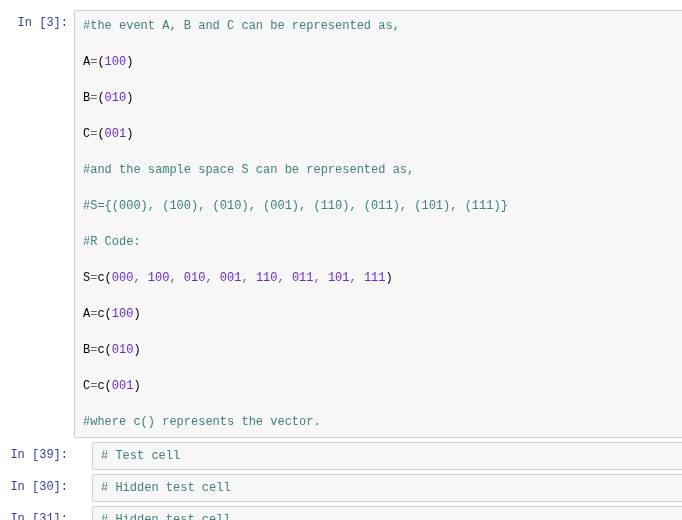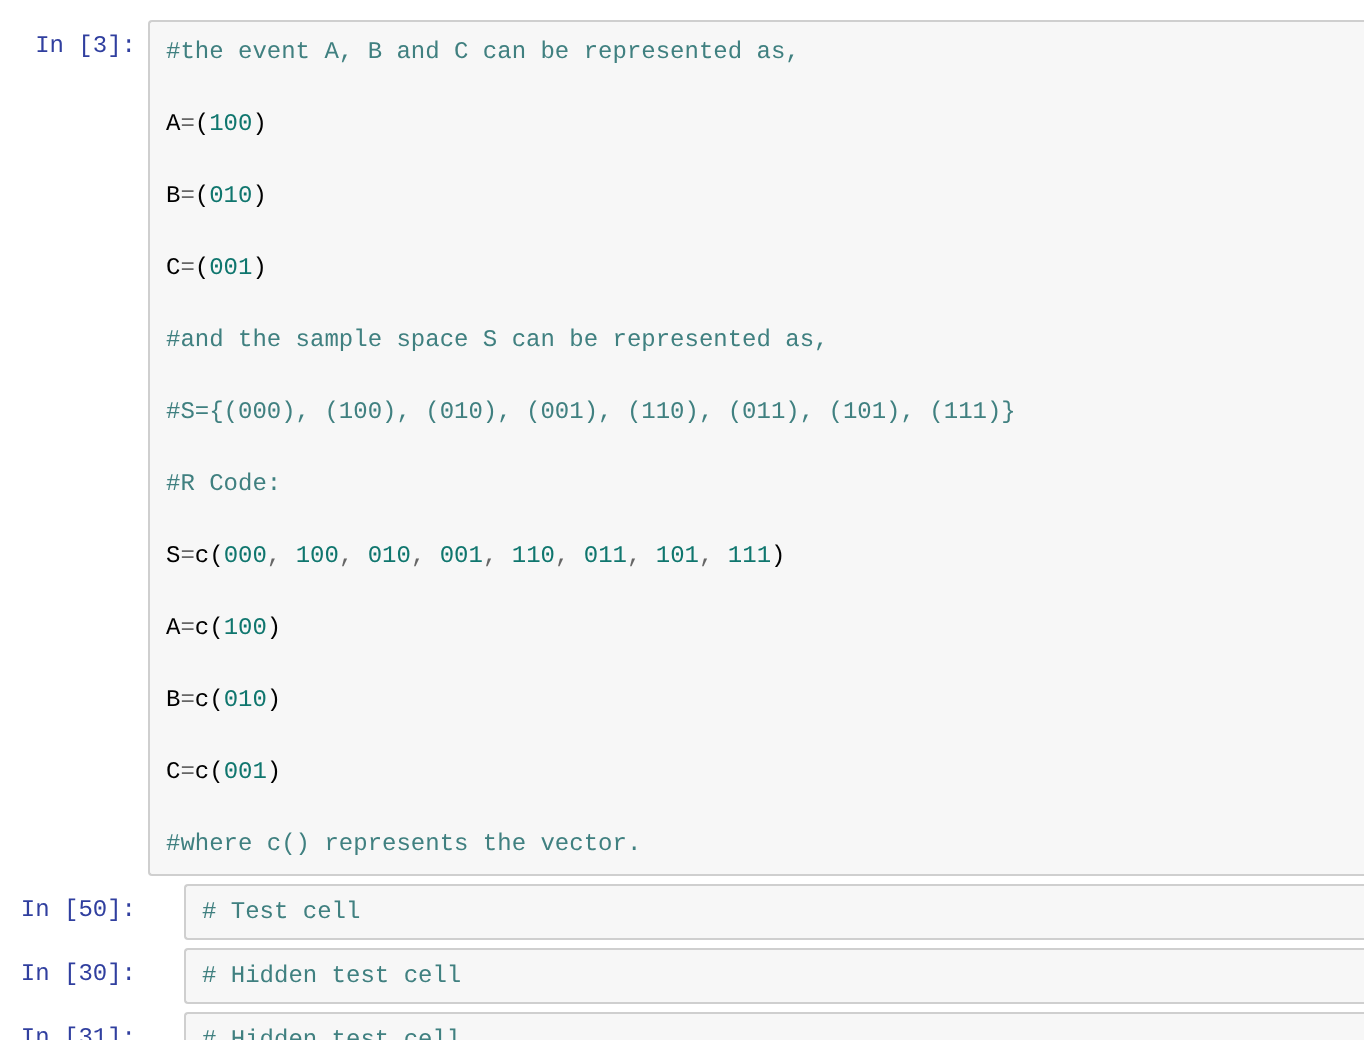--- a/index.html
+++ b/index.html
@@ -48,34 +48,34 @@
     margin-left: 18px;
   }
   .code-line {
     display: block;
     min-height: 1.5em;
   }
   .c-comment { color: #408080; }
   .c-name    { color: #000000; }
   .c-op      { color: #666666; }
   .c-paren   { color: #000000; }
-  .c-num     { color: #0f766e; }
+  .c-num     { color: #6d28d9; }
 </style>
 </head>
 <body>
 
 <div class="notebook">
 
   <div class="cell">
     <div class="prompt">In [3]:</div>
     <div class="input-area" id="cell-0-body"><span class="code-line"><span class="c-comment">#the event A, B and C can be represented as,</span></span><span class="code-line">&nbsp;</span><span class="code-line"><span class="c-name">A</span><span class="c-op">=</span><span class="c-paren">(</span><span class="c-num">100</span><span class="c-paren">)</span></span><span class="code-line">&nbsp;</span><span class="code-line"><span class="c-name">B</span><span class="c-op">=</span><span class="c-paren">(</span><span class="c-num">010</span><span class="c-paren">)</span></span><span class="code-line">&nbsp;</span><span class="code-line"><span class="c-name">C</span><span class="c-op">=</span><span class="c-paren">(</span><span class="c-num">001</span><span class="c-paren">)</span></span><span class="code-line">&nbsp;</span><span class="code-line"><span class="c-comment">#and the sample space S can be represented as,</span></span><span class="code-line">&nbsp;</span><span class="code-line"><span class="c-comment">#S={(000), (100), (010), (001), (110), (011), (101), (111)}</span></span><span class="code-line">&nbsp;</span><span class="code-line"><span class="c-comment">#R Code:</span></span><span class="code-line">&nbsp;</span><span class="code-line"><span class="c-name">S</span><span class="c-op">=</span><span class="c-name">c</span><span class="c-paren">(</span><span class="c-num">000</span><span class="c-op">, </span><span class="c-num">100</span><span class="c-op">, </span><span class="c-num">010</span><span class="c-op">, </span><span class="c-num">001</span><span class="c-op">, </span><span class="c-num">110</span><span class="c-op">, </span><span class="c-num">011</span><span class="c-op">, </span><span class="c-num">101</span><span class="c-op">, </span><span class="c-num">111</span><span class="c-paren">)</span></span><span class="code-line">&nbsp;</span><span class="code-line"><span class="c-name">A</span><span class="c-op">=</span><span class="c-name">c</span><span class="c-paren">(</span><span class="c-num">100</span><span class="c-paren">)</span></span><span class="code-line">&nbsp;</span><span class="code-line"><span class="c-name">B</span><span class="c-op">=</span><span class="c-name">c</span><span class="c-paren">(</span><span class="c-num">010</span><span class="c-paren">)</span></span><span class="code-line">&nbsp;</span><span class="code-line"><span class="c-name">C</span><span class="c-op">=</span><span class="c-name">c</span><span class="c-paren">(</span><span class="c-num">001</span><span class="c-paren">)</span></span><span class="code-line">&nbsp;</span><span class="code-line"><span class="c-comment">#where c() represents the vector.</span></span></div>
   </div>
 
   <div class="cell small-cell">
-    <div class="prompt">In [50]:</div>
+    <div class="prompt">In [39]:</div>
     <div class="input-area" id="cell-1-body"><span class="code-line"><span class="c-comment"># Test cell</span></span></div>
   </div>
 
   <div class="cell small-cell">
     <div class="prompt">In [30]:</div>
     <div class="input-area" id="cell-2-body"><span class="code-line"><span class="c-comment"># Hidden test cell</span></span></div>
   </div>
 
   <div class="cell small-cell">
     <div class="prompt">In [31]:</div>

